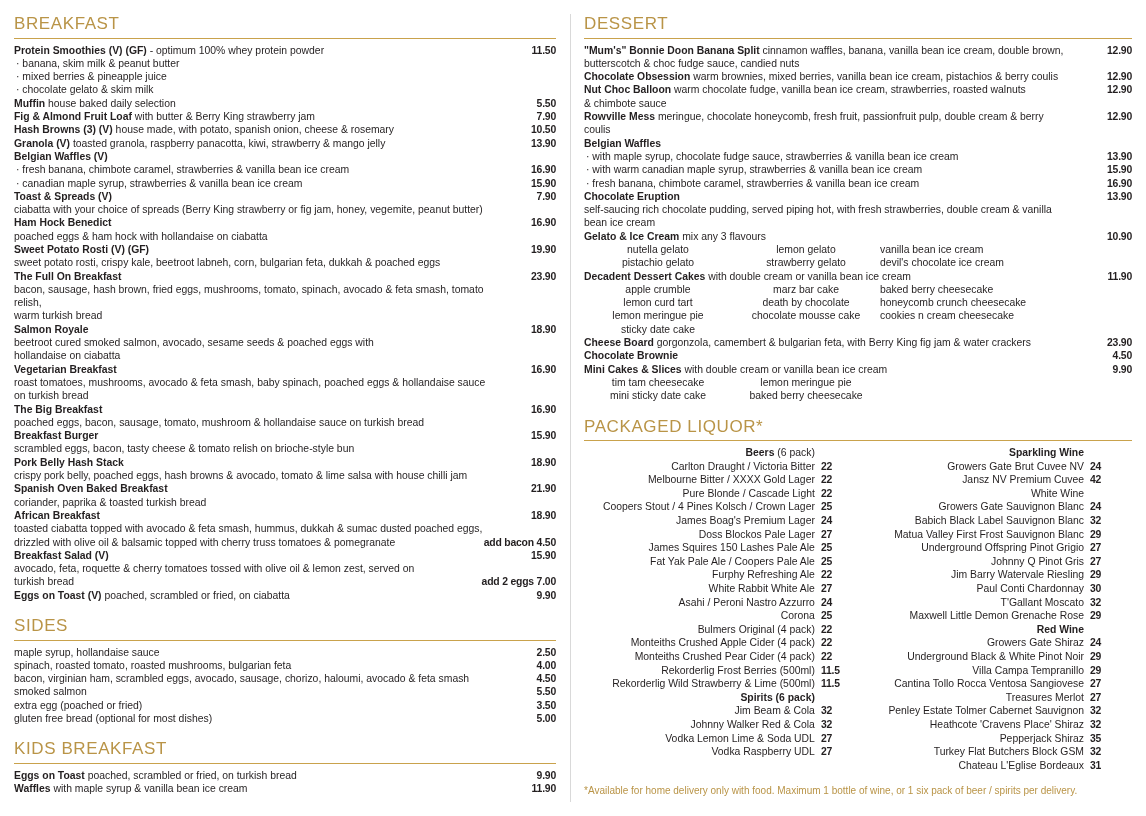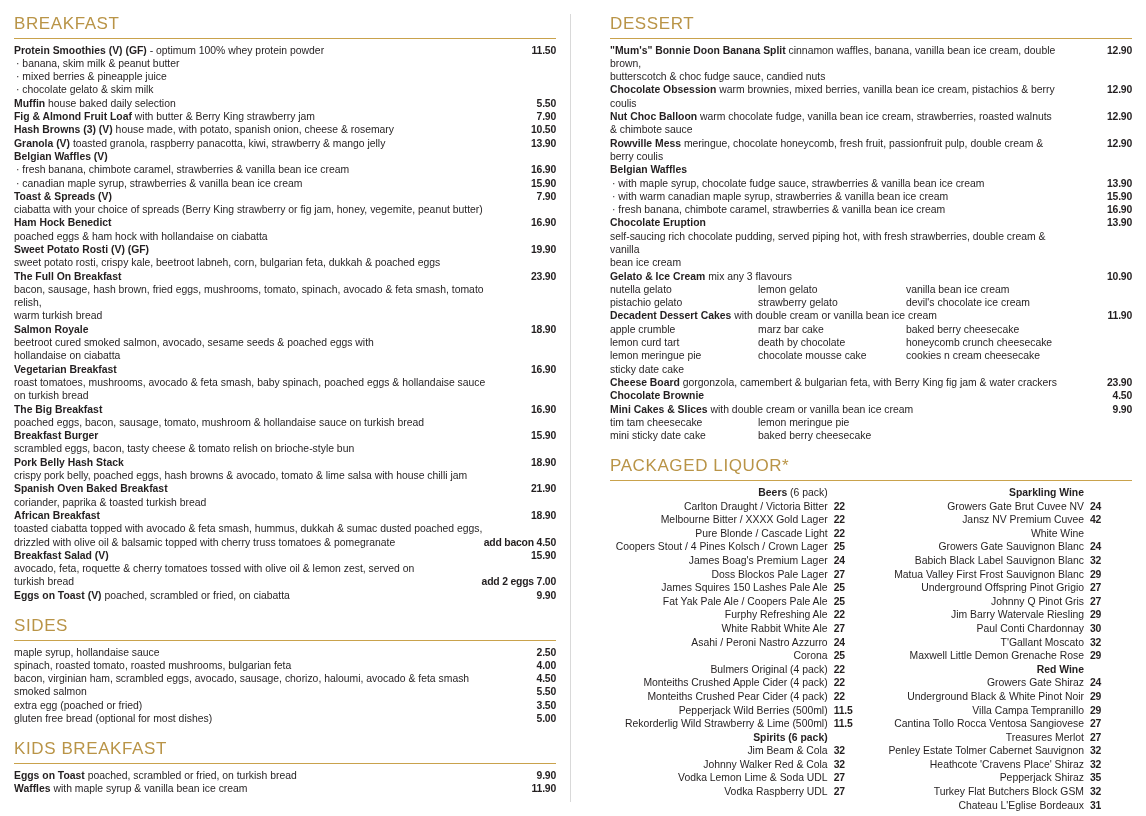--- a/index.html
+++ b/index.html
@@ -7,21 +7,21 @@
   body {
     width:1146px; height:816px;
     background:#ffffff;
     font-family:"Liberation Sans", sans-serif;
     color:#231f20;
     overflow:hidden;
   }
   .page { display:flex; width:1146px; height:816px; }
   .col { padding:14px 14px 0 14px; }
   .col-left  { width:570px; }
-  .col-right { width:576px; position:relative;padding-left:40px; }
+  .col-right { width:576px; position:relative; }
   .col-right::before{
     content:""; position:absolute; left:0px; top:14px; bottom:14px;
     width:1px; background:#d9d9d9;
   }
 
   
   .sec-head{
     color:#b99447;
     font-size:17px;
     letter-spacing:.6px;
@@ -45,21 +45,21 @@
     flex:0 0 auto; width:56px; text-align:right;
     font-weight:bold; font-size:10.4px; letter-spacing:-0.2px;
   }
   .row .price.wide{ width:112px; }
   .name{ font-weight:bold; }
   .desc{ font-weight:normal; }
   .bullet{ padding-left:2px; }
   .cont{ font-weight:normal; }
 
   
-  .grid3{ display:flex; font-size:10.4px; line-height:13.3px; }
+  .grid3{ display:flex; font-size:10.4px; line-height:13.3px;text-align:center; }
   .grid3 .g{ width:148px; }
   .grid3 .g.wide{ width:auto; }
 
   
   .liquor{ display:flex; gap:0; }
   .liquor .lcol{ width:286px; }
   .liquor .rcol{ width:276px; }
   .lrow{
     display:flex; font-size:10.4px; line-height:13.6px;
   }
@@ -468,21 +468,21 @@
           </div>
           <div class="lrow">
             <div class="lt">Monteiths Crushed Apple Cider (4 pack)</div>
             <div class="lp">22</div>
           </div>
           <div class="lrow">
             <div class="lt">Monteiths Crushed Pear Cider (4 pack)</div>
             <div class="lp">22</div>
           </div>
           <div class="lrow">
-            <div class="lt">Pepperjack Wild Berries (500ml)</div>
+            <div class="lt">Rekorderlig Frost Berries (500ml)</div>
             <div class="lp">11.5</div>
           </div>
           <div class="lrow">
             <div class="lt">Rekorderlig Wild Strawberry &amp; Lime (500ml)</div>
             <div class="lp">11.5</div>
           </div>
           <div class="lrow subhead">
             <div class="lt"><span style="font-weight: bold;">Spirits (6 pack)</span></div>
             <div class="lp"></div>
           </div>

